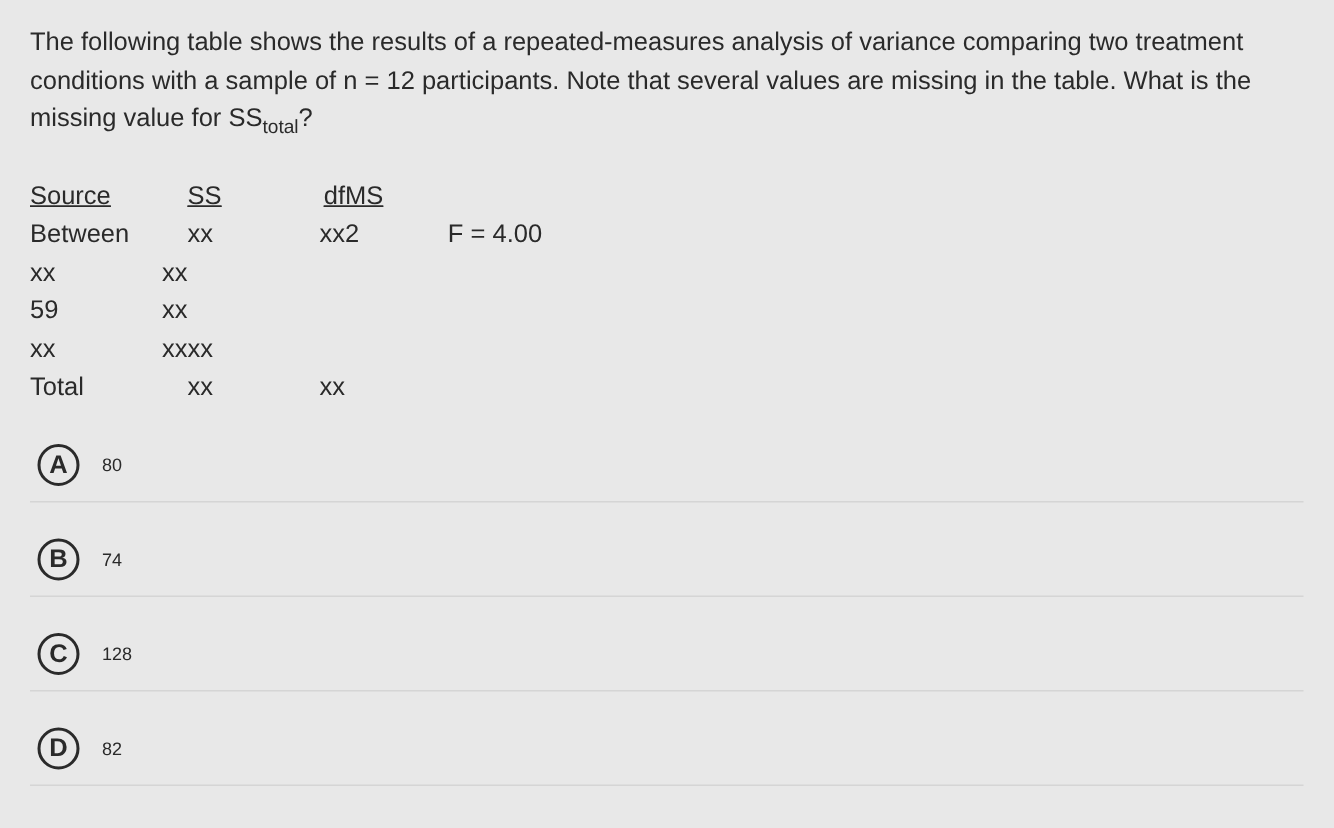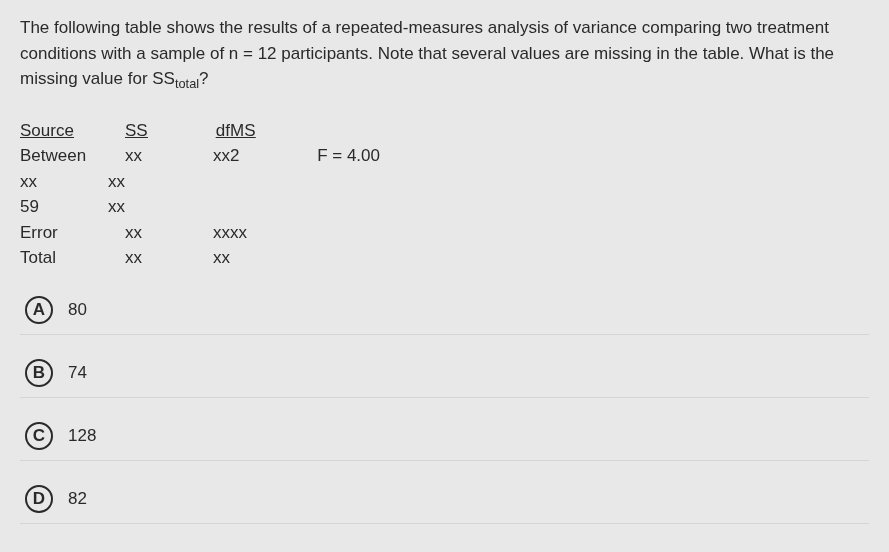--- a/index.html
+++ b/index.html
@@ -41,21 +41,21 @@
     .col-df {
       width: 50px;
       text-align: right;
     }
     .col-ms {
       width: 50px;
       text-align: left;
     }
     .col-f {
       width: 100px;
-      text-align: right;
+      text-align: center;
     }
     .header-row {
       text-decoration: underline;
     }
     .header-row .col-source,
     .header-row .col-ss,
     .header-row .col-df,
     .header-row .col-ms {
       text-decoration: underline;
     }
@@ -76,21 +76,21 @@
       border: 2px solid #2a2a2a;
       border-radius: 50%;
       display: flex;
       align-items: center;
       justify-content: center;
       font-weight: bold;
       margin-right: 15px;
       flex-shrink: 0;
     }
     .option-value {
-      font-size: 17px;
+      font-size: 12px;
     }
   </style>
 </head>
 <body>
 
 <div class="question-text">
   <span>The following table shows the results of a repeated-measures analysis of variance comparing two</span>
   <span>treatment conditions with a sample of n = 12 participants. Note that several values are missing in the</span>
   <span>table. What is the missing value for SS</span><span class="subscript">total</span><span>?</span>
 </div>
@@ -115,21 +115,20 @@
     <div class="col-ms"></div>
     <div class="col-f"></div>
   </div>
   <div class="anova-row">
     <div class="col-ss">59</div>
     <div class="col-df">xx</div>
     <div class="col-ms"></div>
     <div class="col-f"></div>
   </div>
   <div class="anova-row">
-    <div class="col-source">Error</div>
     <div class="col-ss">xx</div>
     <div class="col-df">xx</div>
     <div class="col-ms">xx</div>
     <div class="col-f"></div>
   </div>
   <div class="anova-row">
     <div class="col-source">Total</div>
     <div class="col-ss">xx</div>
     <div class="col-df">xx</div>
     <div class="col-ms"></div>

